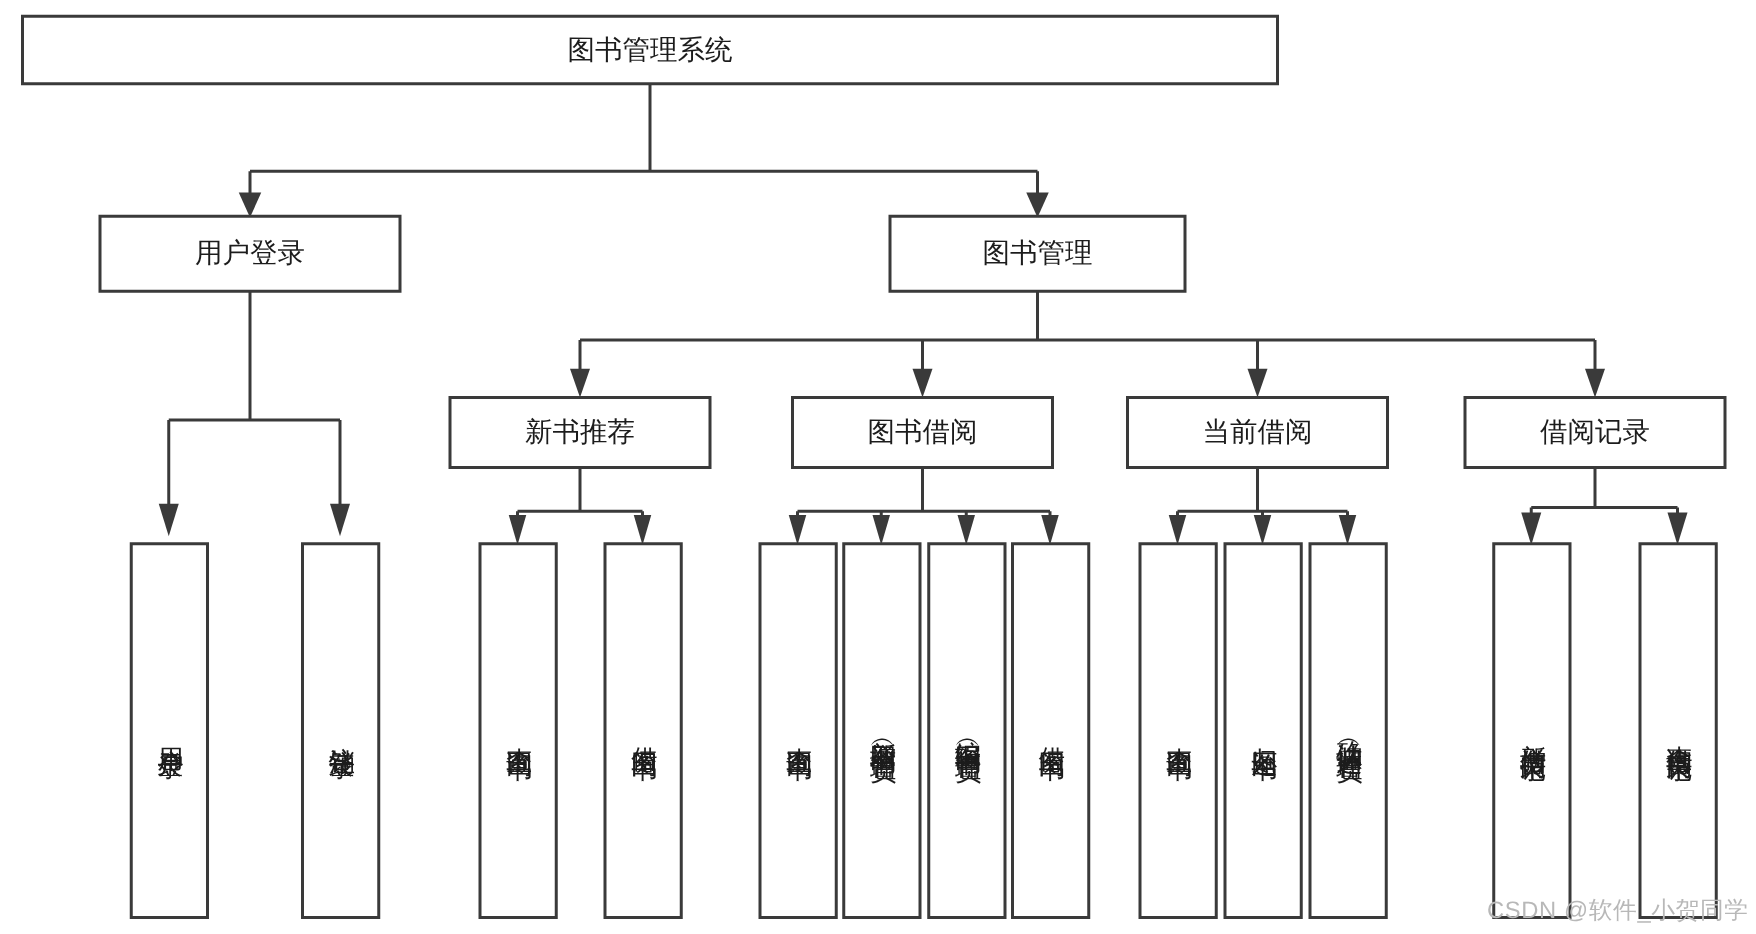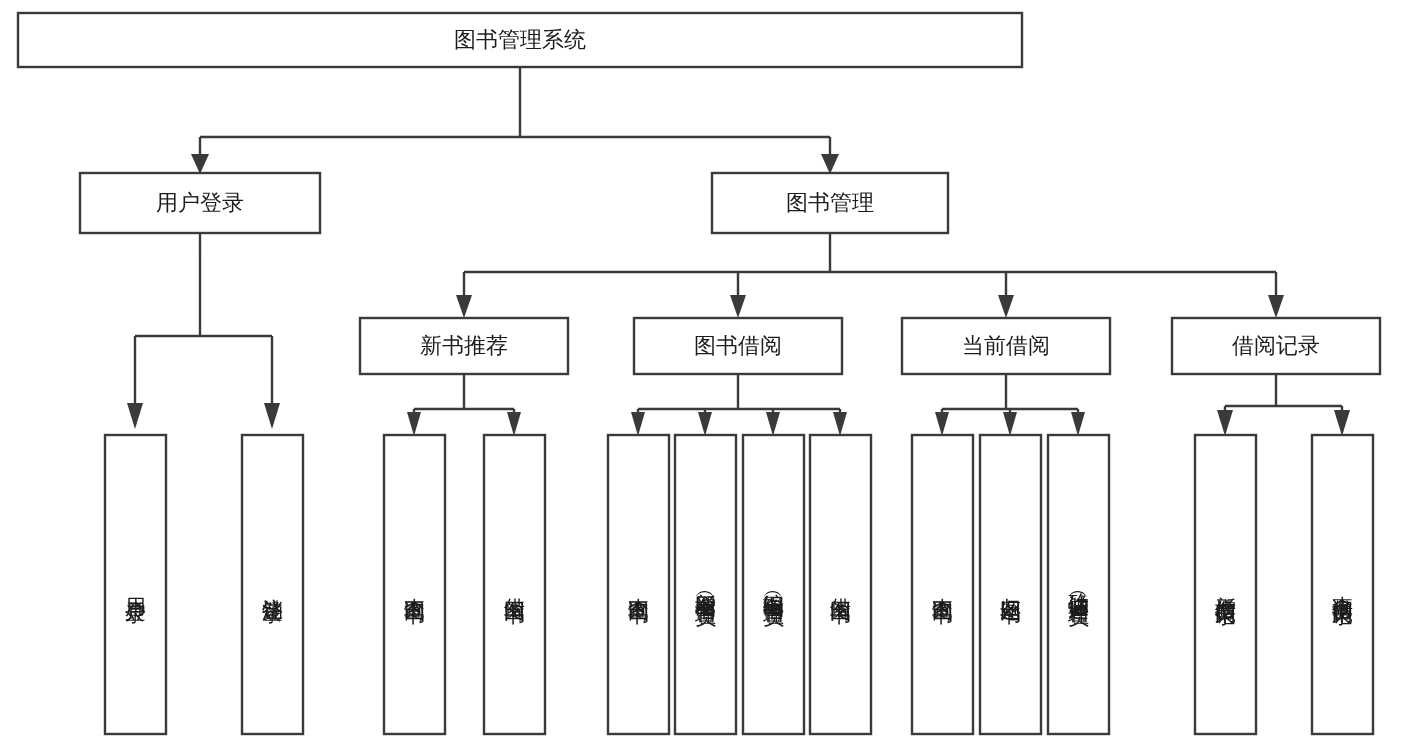--- a/index.html
+++ b/index.html
@@ -241,14 +241,15 @@
       <text class="node-label-v" x="1226" y="585">新增借阅记录</text>
     </g>
 
     <g>
       <rect class="node-box" x="1312" y="435" width="61" height="299"></rect>
       <text class="node-label-v" x="1343" y="585">查询借阅记录</text>
     </g>
 
   </svg>
 
+  <div class="watermark">CSDN @软件_小贺同学</div>
 
 </div>
 
 </body></html>

